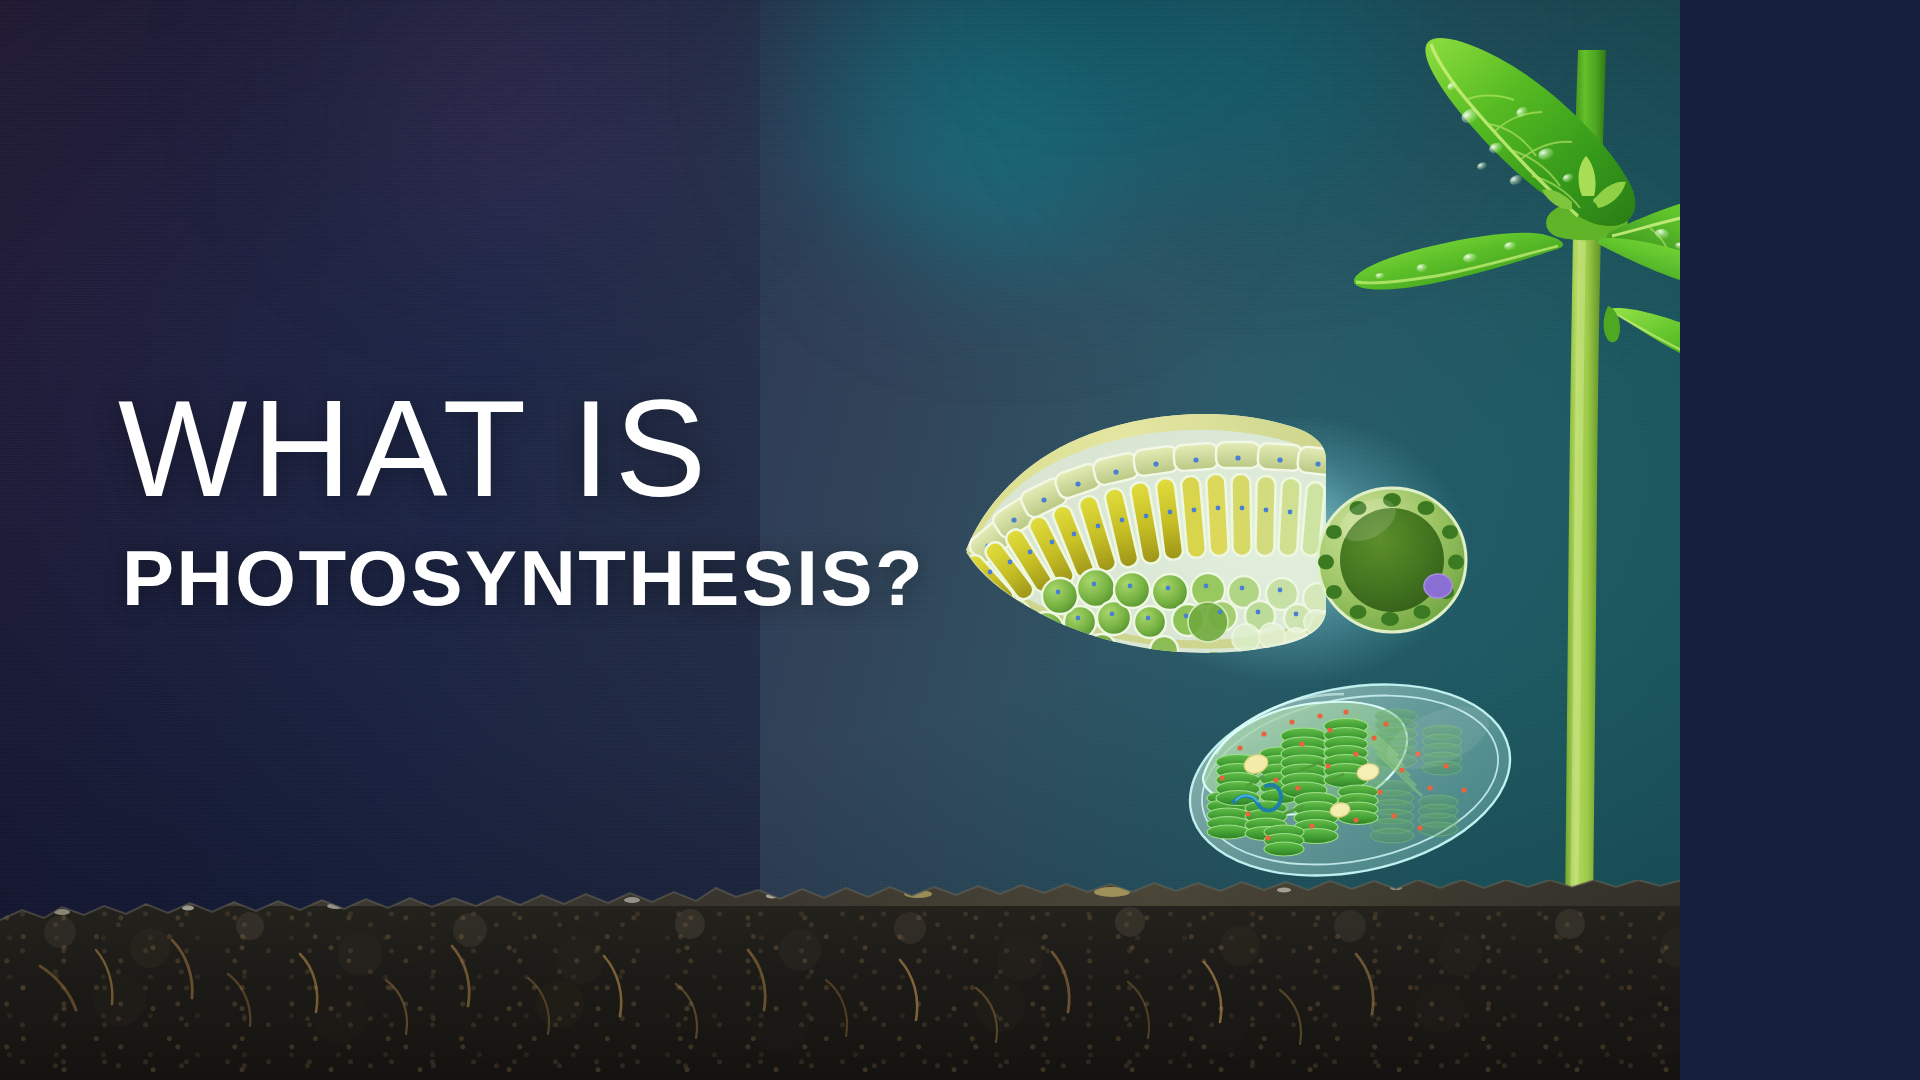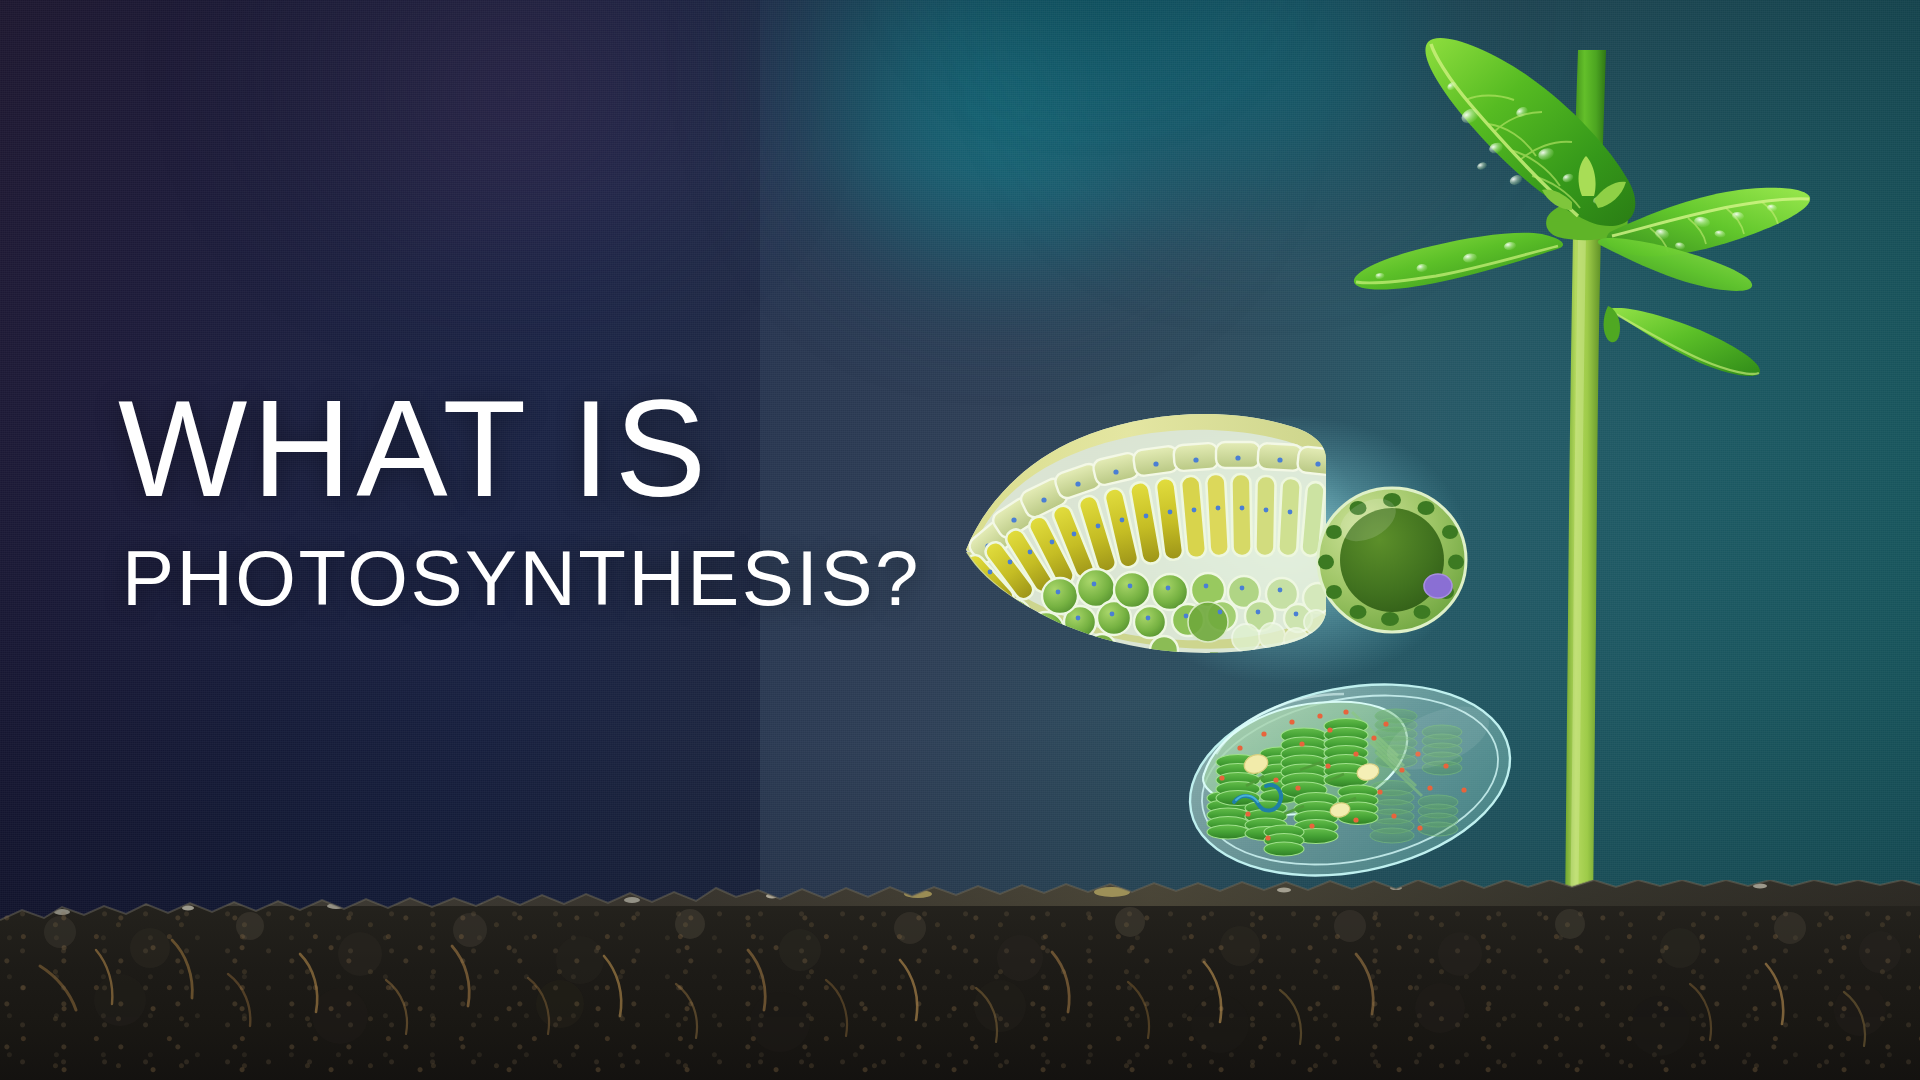--- a/index.html
+++ b/index.html
@@ -2,21 +2,21 @@
 <html><head>
 <meta charset="utf-8">
 <title>What Is Photosynthesis</title>
 <style>
   * { margin:0; padding:0; box-sizing:border-box; }
   html,body { width:1920px; height:1080px; overflow:hidden; background:#16203c; }
   body { font-family:"Liberation Sans", sans-serif; }
 
   #stage {
     position:relative;
-    width:1920px; height:1080px;
+    width:1680px; height:1080px;
     overflow:hidden;
   }
 
   
   .bg-base {
     position:absolute; inset:0;
     background:
       linear-gradient(104deg,
         #2b1f3f 0%,
         #241f42 9%,
@@ -72,21 +72,21 @@
     letter-spacing:5px;
     line-height:1.0;
     white-space:nowrap;
     text-shadow:0 2px 26px rgba(0,0,0,.35);
   }
   .title-line2 {
     display:block;
     margin-top:22px;
     margin-left:4px;
     font-size:78px;
-    font-weight:400;
+    font-weight:700;
     letter-spacing:2.5px;
     line-height:1.0;
     white-space:nowrap;
     text-shadow:0 2px 22px rgba(0,0,0,.35);
   }
 
   
   .diagram { position:absolute; pointer-events:none; }
   #leaf-section { left:960px; top:400px; width:540px; height:320px; }
   #chloroplast  { left:1180px; top:670px; width:340px; height:215px; }

